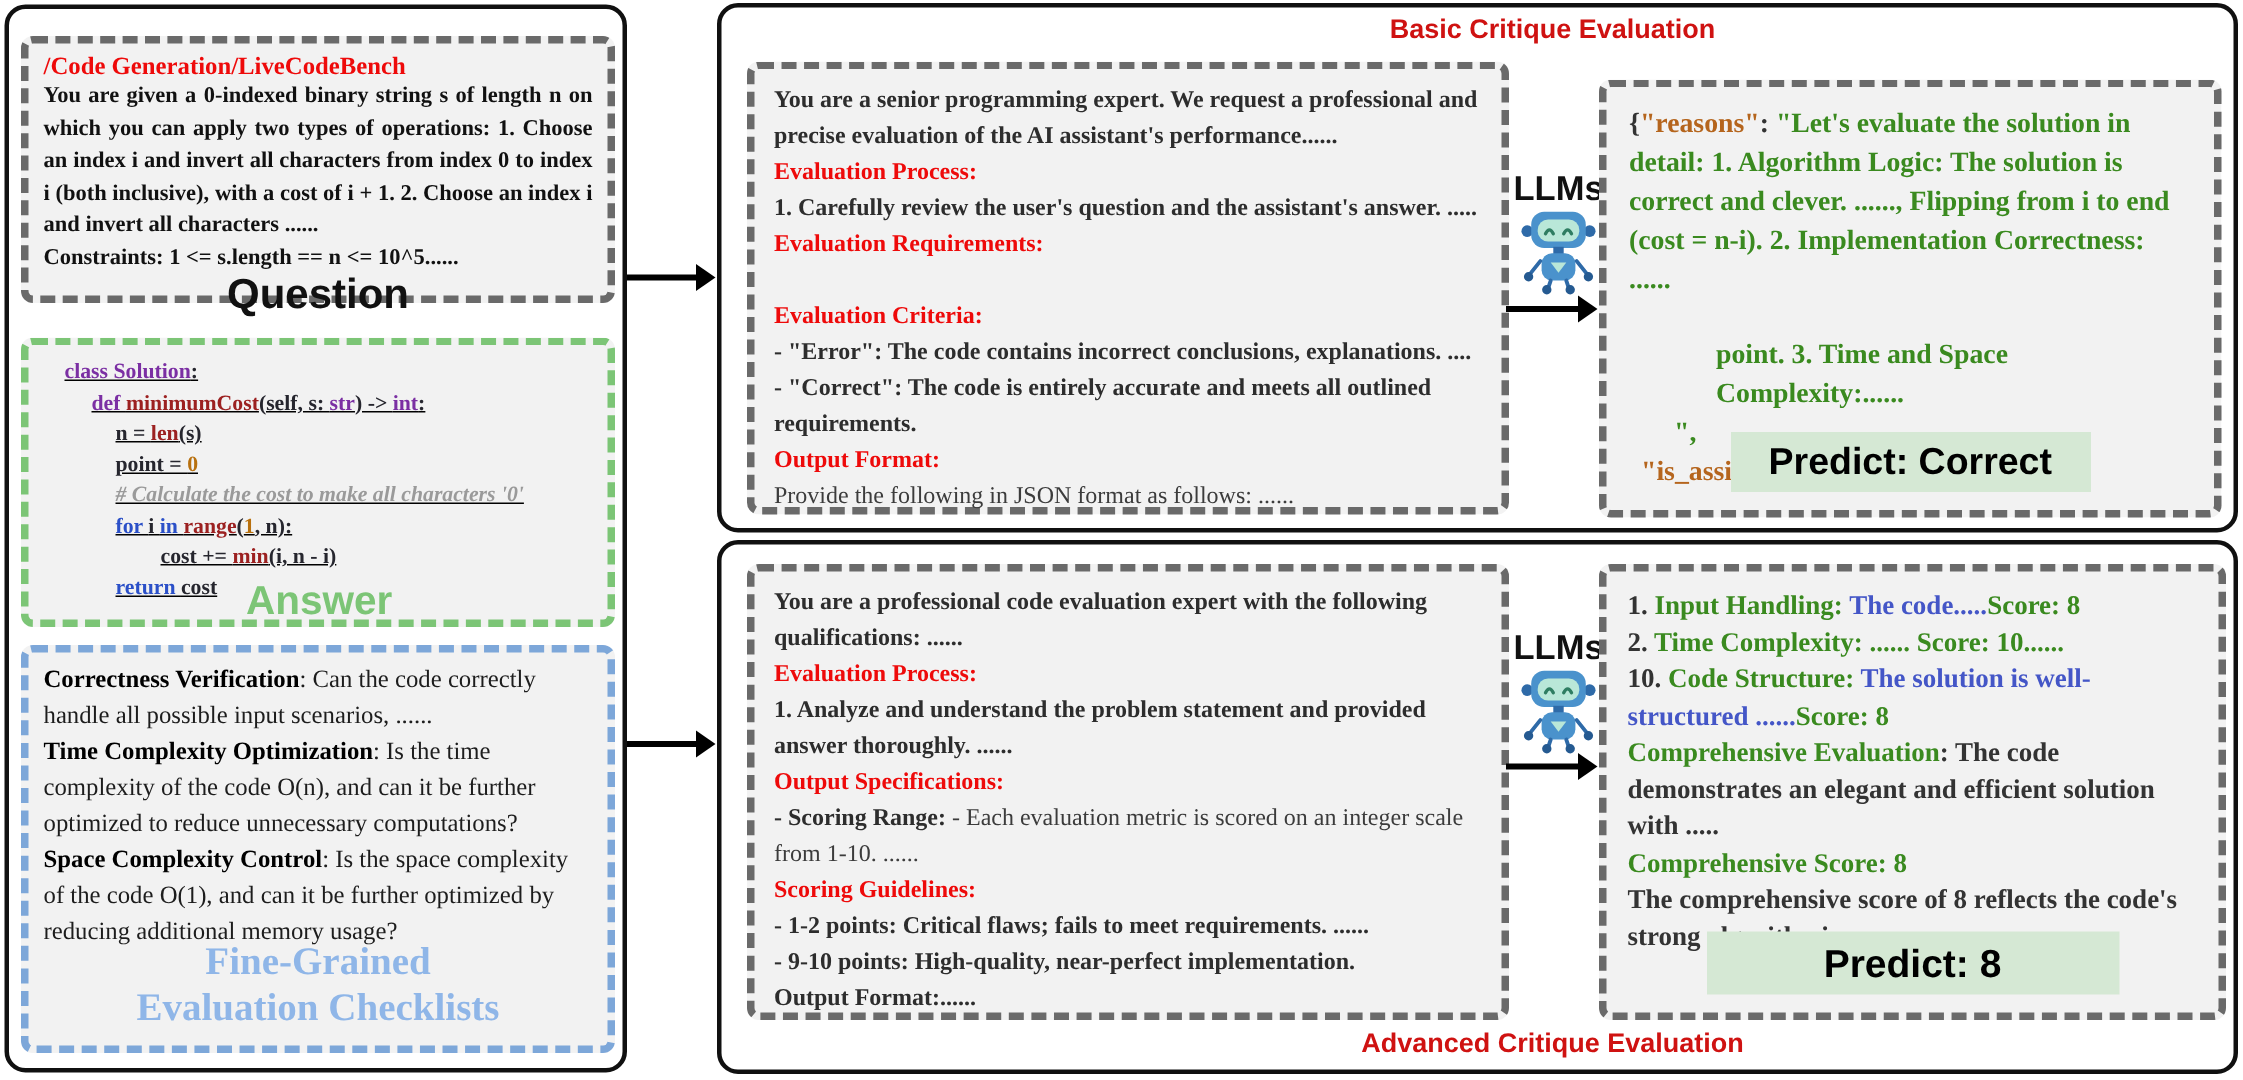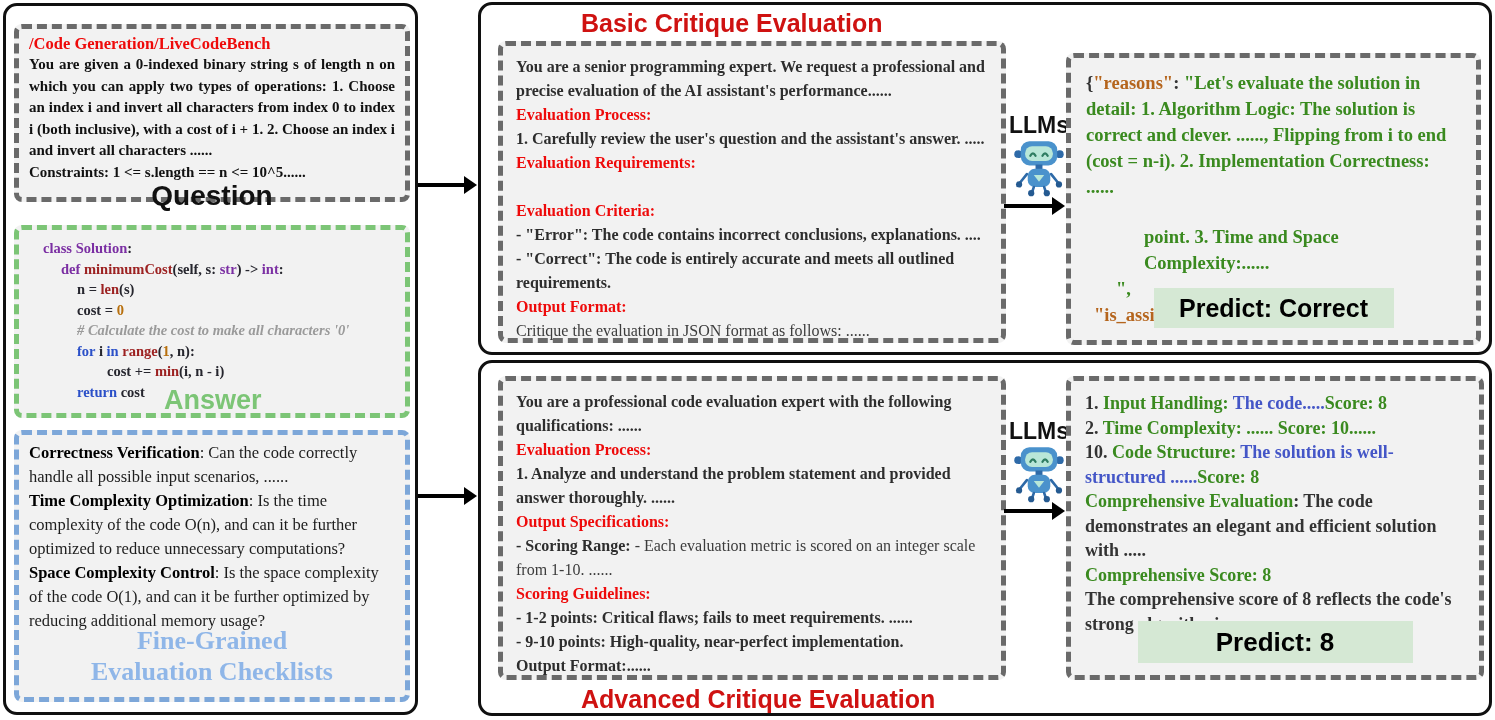--- a/index.html
+++ b/index.html
@@ -16,36 +16,36 @@
   
   .arrow{position:absolute;height:4px;background:#000;}
   .arrow .ah{position:absolute;right:-13px;top:-7px;width:0;height:0;
              border-left:13px solid #000;border-top:9px solid transparent;border-bottom:9px solid transparent;}
 
   
   .q-tag{color:#ee0a0a;font-weight:bold;font-size:16.5px;line-height:21px;}
   .q-body{color:#111;font-weight:bold;font-size:15px;line-height:21.5px;text-align:justify;}
   .q-label{color:#111;font-weight:bold;font-size:28px;text-align:center;margin-top:-3px;}
 
-  .code{font-size:14.5px;line-height:20.5px;font-weight:bold;white-space:pre;}
+  .code{font-size:14.5px;line-height:20.5px;font-weight:bold;white-space:pre;text-decoration:underline;}
   .c-pl{color:#26262e;}
   .c-kw{color:#7b2fa3;}
   .c-fn{color:#9c2121;}
   .c-num{color:#b8700e;}
   .c-kwb{color:#2b50c8;}
   .c-cm{color:#9a9a9a;font-style:italic;font-weight:bold;}
   .ans-label{color:#7cc576;font-weight:bold;font-size:27px;}
 
   .chk{font-size:16.5px;line-height:24px;color:#1d1d1d;}
   .chk b{font-weight:bold;color:#000;}
   .chk-label{color:#8fb6e8;font-weight:bold;font-size:26px;line-height:31px;text-align:center;}
 
   
-  .panel-title{position:absolute;left:0;right:0;text-align:left;font-weight:bold;
-               font-size:25px;color:#cf1211;font-family:"Liberation Sans",sans-serif;padding-left:100px;}
+  .panel-title{position:absolute;left:0;right:0;text-align:center;font-weight:bold;
+               font-size:18px;color:#cf1211;font-family:"Liberation Sans",sans-serif;padding-left:100px;}
   .prompt{padding:9px 13px;font-size:16px;line-height:24px;}
   .p-bold{font-weight:bold;color:#2d2d2d;}
   .p-red{font-weight:bold;color:#ee0a0a;}
   .p-norm{font-weight:normal;color:#3c3c3c;}
   .llm-label{position:absolute;font-family:"Liberation Sans",sans-serif;font-weight:bold;
              font-size:23px;color:#111;}
   .outp{font-weight:bold;}
   .o-green{color:#3a8a1f;}
   .o-brown{color:#b5651d;}
   .o-blue{color:#4456c7;}
@@ -64,21 +64,21 @@
     <div class="q-tag">/Code Generation/LiveCodeBench</div>
     <div class="q-body">You are given a 0-indexed binary string s of length n on which you can apply two types of operations: 1. Choose an index i and invert all characters from index 0 to index i (both inclusive), with a cost of i + 1. 2. Choose an index i and invert all characters ......</div>
     <div class="q-body">Constraints: 1 &lt;= s.length == n &lt;= 10^5......</div>
     <div class="q-label sans">Question</div>
   </div>
 
   <div class="dash-box dash-green" style="left:14px;top:225px;width:396px;height:193px;padding:8px 10px;">
     <div class="code" style="padding-left:14px;"><span class="c-kw">class Solution</span><span class="c-pl">:</span></div>
     <div class="code" style="padding-left:32px;"><span class="c-kw">def </span><span class="c-fn">minimumCost</span><span class="c-pl">(self, s: </span><span class="c-kw">str</span><span class="c-pl">) -&gt; </span><span class="c-kw">int</span><span class="c-pl">:</span></div>
     <div class="code" style="padding-left:48px;"><span class="c-pl">n = </span><span class="c-fn">len</span><span class="c-pl">(s)</span></div>
-    <div class="code" style="padding-left:48px;"><span class="c-pl">cost = </span><span class="c-num">0</span></div>
+    <div class="code" style="padding-left:48px;"><span class="c-pl">point = </span><span class="c-num">0</span></div>
     <div class="code" style="padding-left:48px;"><span class="c-cm"># Calculate the cost to make all characters '0'</span></div>
     <div class="code" style="padding-left:48px;"><span class="c-kwb">for </span><span class="c-pl">i </span><span class="c-kwb">in </span><span class="c-fn">range</span><span class="c-pl">(</span><span class="c-num">1</span><span class="c-pl">, n):</span></div>
     <div class="code" style="padding-left:78px;"><span class="c-pl">cost += </span><span class="c-fn">min</span><span class="c-pl">(i, n - i)</span></div>
     <div class="code" style="padding-left:48px;"><span class="c-kwb">return </span><span class="c-pl">cost</span></div>
     <div class="ans-label sans abs" style="left:145px;top:155px;">Answer</div>
   </div>
 
   <div class="dash-box dash-blue" style="left:14px;top:430px;width:396px;height:272px;padding:6px 10px;">
     <div class="chk"><b>Correctness Verification</b><span>: Can the code correctly handle all possible input scenarios, ......</span></div>
     <div class="chk"><b>Time Complexity Optimization</b><span>: Is the time complexity of the code O(n), and can it be further optimized to reduce unnecessary computations?</span></div>
@@ -102,21 +102,21 @@
     <div class="dash-box dash-gray prompt" style="left:17px;top:36px;width:508px;height:302px;">
       <span class="p-bold">You are a senior programming expert. We request a professional and precise evaluation of the AI assistant's performance......</span><br>
       <span class="p-red">Evaluation Process:</span><br>
       <span class="p-bold">1. Carefully review the user's question and the assistant's answer.  .....</span><br>
       <span class="p-red">Evaluation Requirements:</span><br>
       <br>
       <span class="p-red">Evaluation Criteria:</span><br>
       <span class="p-bold">- "Error": The code contains incorrect conclusions, explanations. ....</span><br>
       <span class="p-bold">- "Correct": The code is entirely accurate and meets all outlined requirements.</span><br>
       <span class="p-red">Output Format:</span><br>
-      <span class="p-norm">Critique the evaluation in JSON format as follows:  ......</span>
+      <span class="p-norm">Provide the following in JSON format as follows:  ......</span>
     </div>
 
     <div class="llm-label" style="left:528px;top:107px;">LLMs</div>
     <svg class="abs" style="left:532px;top:132px;" width="52" height="62" viewBox="0 0 60 66">
       <circle cx="6" cy="17" r="4.5" fill="#2e6aa8"></circle>
         <circle cx="54" cy="17" r="4.5" fill="#2e6aa8"></circle>
       <rect x="9" y="2" width="42" height="28" rx="10" fill="#4a92cc"></rect>
       <rect x="14" y="8" width="32" height="17" rx="8" fill="#b9e7d8"></rect>
       <path d="M20 19 q3 -6 6 0" stroke="#2f7d62" stroke-width="2.6" fill="none" stroke-linecap="round"></path>
       <path d="M34 19 q3 -6 6 0" stroke="#2f7d62" stroke-width="2.6" fill="none" stroke-linecap="round"></path>

